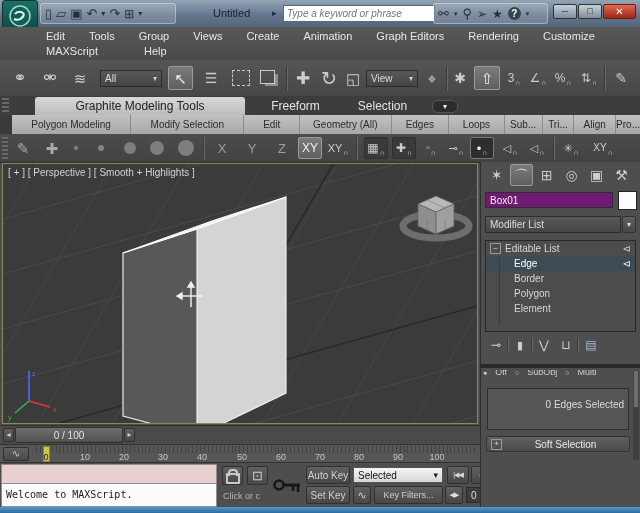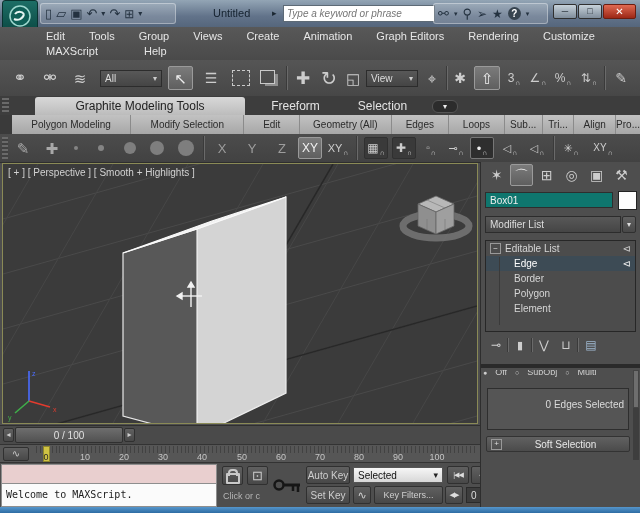--- a/index.html
+++ b/index.html
@@ -408,21 +408,21 @@
 
     <div class="abs" style="left:0;top:2px;width:160px;height:24px;display:flex;gap:2px;padding-left:4px;box-sizing:border-box;">
       <span class="glyph" style="width:23px;height:22px;font-size:14px;">✶</span>
       <span class="glyph tbtn pressed" style="width:23px;height:22px;font-size:14px;color:#f0f0f0;">⌒</span>
       <span class="glyph" style="width:23px;height:22px;font-size:14px;">⊞</span>
       <span class="glyph" style="width:23px;height:22px;font-size:14px;">◎</span>
       <span class="glyph" style="width:23px;height:22px;font-size:14px;">▣</span>
       <span class="glyph" style="width:23px;height:22px;font-size:14px;">⚒</span>
     </div>
 
-    <div class="abs" style="left:4px;top:30px;width:128px;height:16px;background:#0f766e;border:1px solid #2e2e2e;box-sizing:border-box;">
+    <div class="abs" style="left:4px;top:30px;width:128px;height:16px;background:#701a75;border:1px solid #2e2e2e;box-sizing:border-box;">
       <span style="position:absolute;left:4px;top:2px;font-size:10px;color:#efefef;">Box01</span>
       </div>
     <div class="abs" style="left:137px;top:29px;width:17px;height:17px;background:#fdfdfd;border:1px solid #222;"></div>
 
     <div class="abs ddown" style="left:4px;top:54px;width:136px;height:17px;">
       <span>Modifier List</span>
       </div>
     <div class="abs tbtn" style="left:141px;top:54px;width:14px;height:17px;">
       <span style="font-size:8px;color:#ddd;">▾</span>
       </div>

